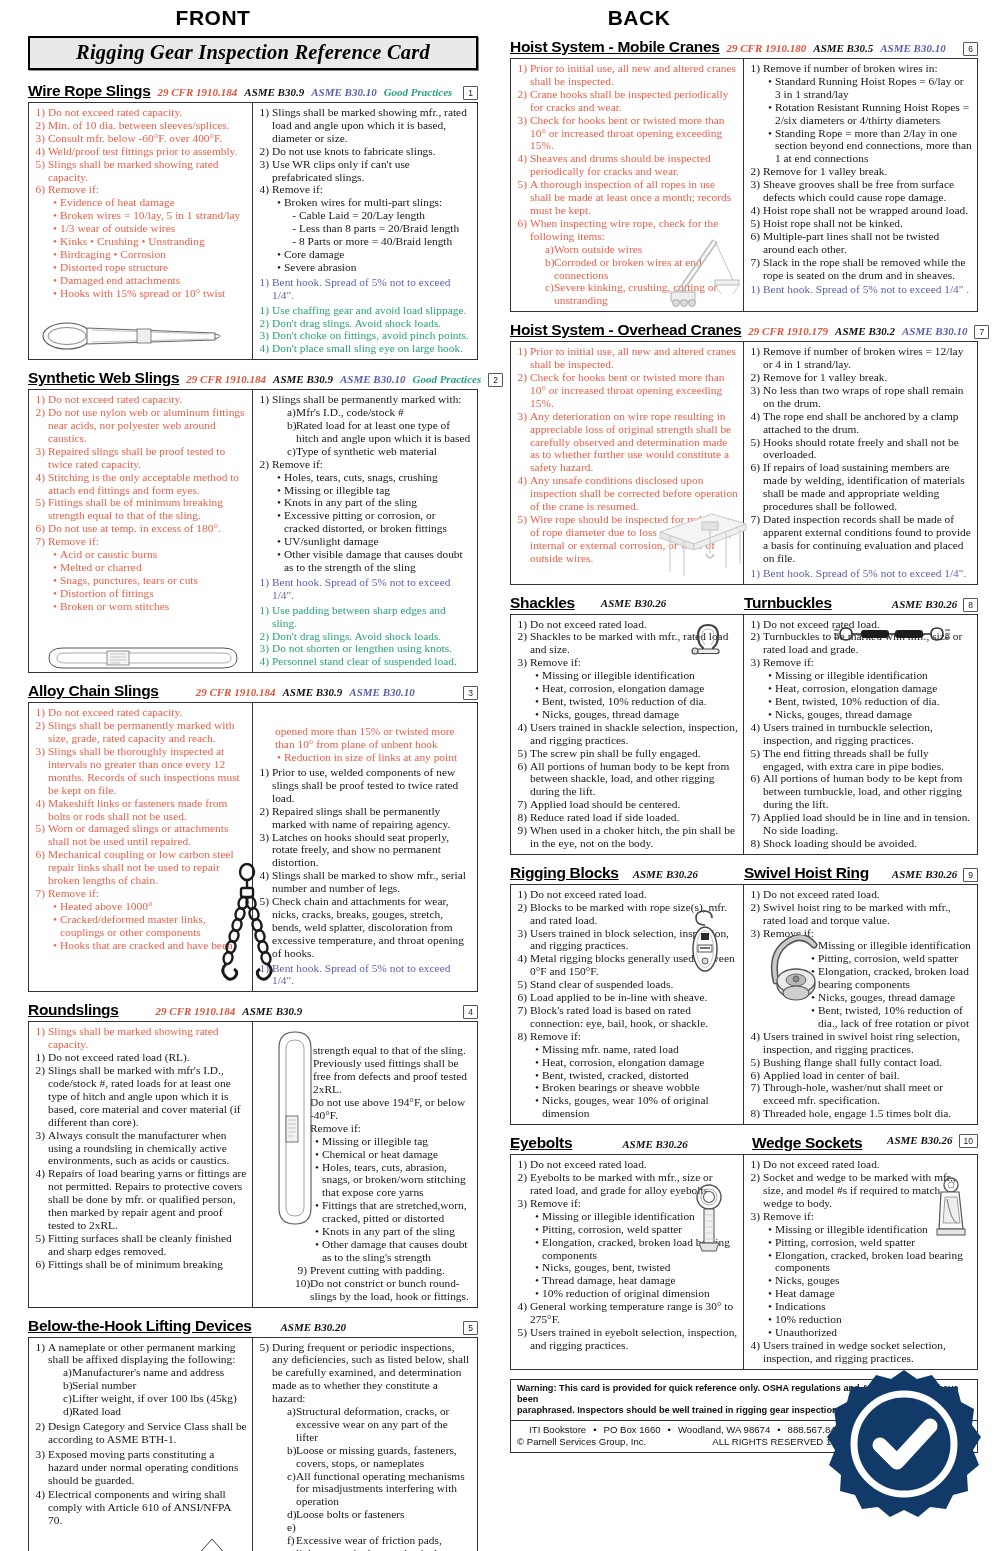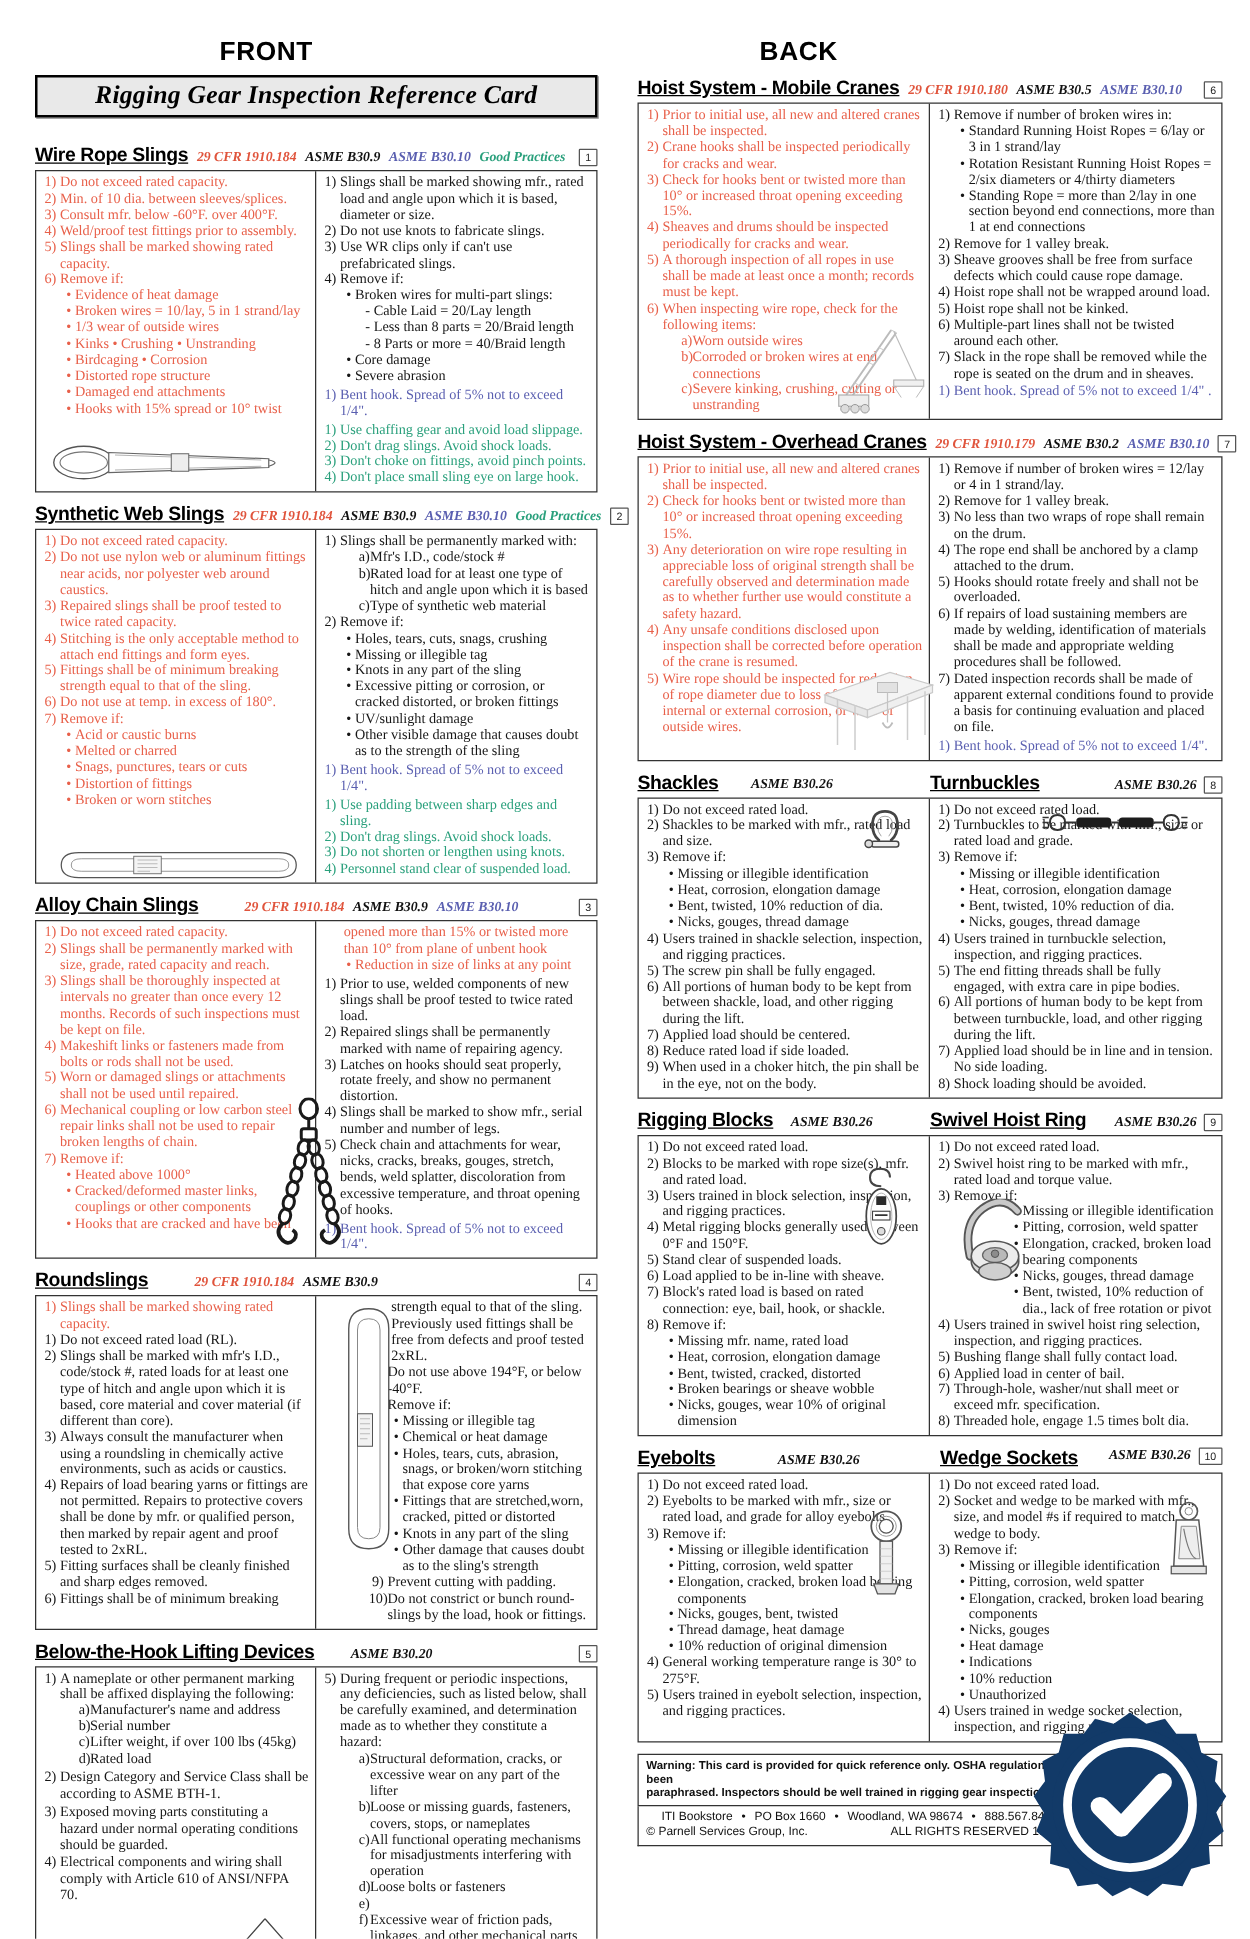--- a/index.html
+++ b/index.html
@@ -11,21 +11,20 @@
     width: 1000px; height: 1551px;
     font-family: "Liberation Serif", serif;
     position: relative;
     overflow: hidden;
   }
   .page-head {
     display: flex;
     width: 852px;
     height: 36px;
     align-items: center;
-    margin-top: 24px;
   }
   .page-head .side-label {
     font-family: "Liberation Sans", sans-serif;
     font-weight: bold;
     font-size: 21px;
     letter-spacing: 0.5px;
     color: #000;
     text-align: center;
   }
   .page-head .side-label.front { width: 500px; }
@@ -34,21 +33,21 @@
   .columns { display: flex; width: 1000px; }
   .col { width: 500px; padding: 0 22px 0 28px; }
   .col.right { padding: 0 22px 0 10px; }
 
   
   .title-bar {
     border: 2px solid #000;
     background: #e9e9e9;
     text-align: center;
     padding: 3px 0 4px 0;
-    margin-bottom: 22px;
+    margin-bottom: 12px;
     box-shadow: 1px 1px 0 #888;
   }
   .title-bar .t {
     font-family: "Liberation Serif", serif;
     font-style: italic;
     font-weight: bold;
     font-size: 20.5px;
     letter-spacing: 0.2px;
   }
 
@@ -114,21 +113,21 @@
     padding-right: 3px;
   }
   .li .tx { flex: 1 1 auto; }
   .li.lvl0 .mk { width: 15px; }
   .li.lvl1 { padding-left: 17px; }
   .li.lvl1 .mk { width: 10px; }
   .li.lvl2 { padding-left: 33px; }
   .li.lvl2 .mk { width: 9px; }
   .li.lvl3 { padding-left: 30px; }
   .li.lvl3 .mk { width: 9px; }
-  .li.cont { padding-left: 18px; }
+  .li.cont { padding-left: 18px; margin-top: 19px; }
   .li.cont .mk { width: 0; padding: 0; }
 
   .c-red   { color: #e8604a; }
   .c-black { color: #161616; }
   .c-blue  { color: #5a5fb0; }
   .c-green { color: #2aa07c; }
   .grp { margin-top: 2px; }
 
   
   .art { position: absolute; pointer-events: none; }

